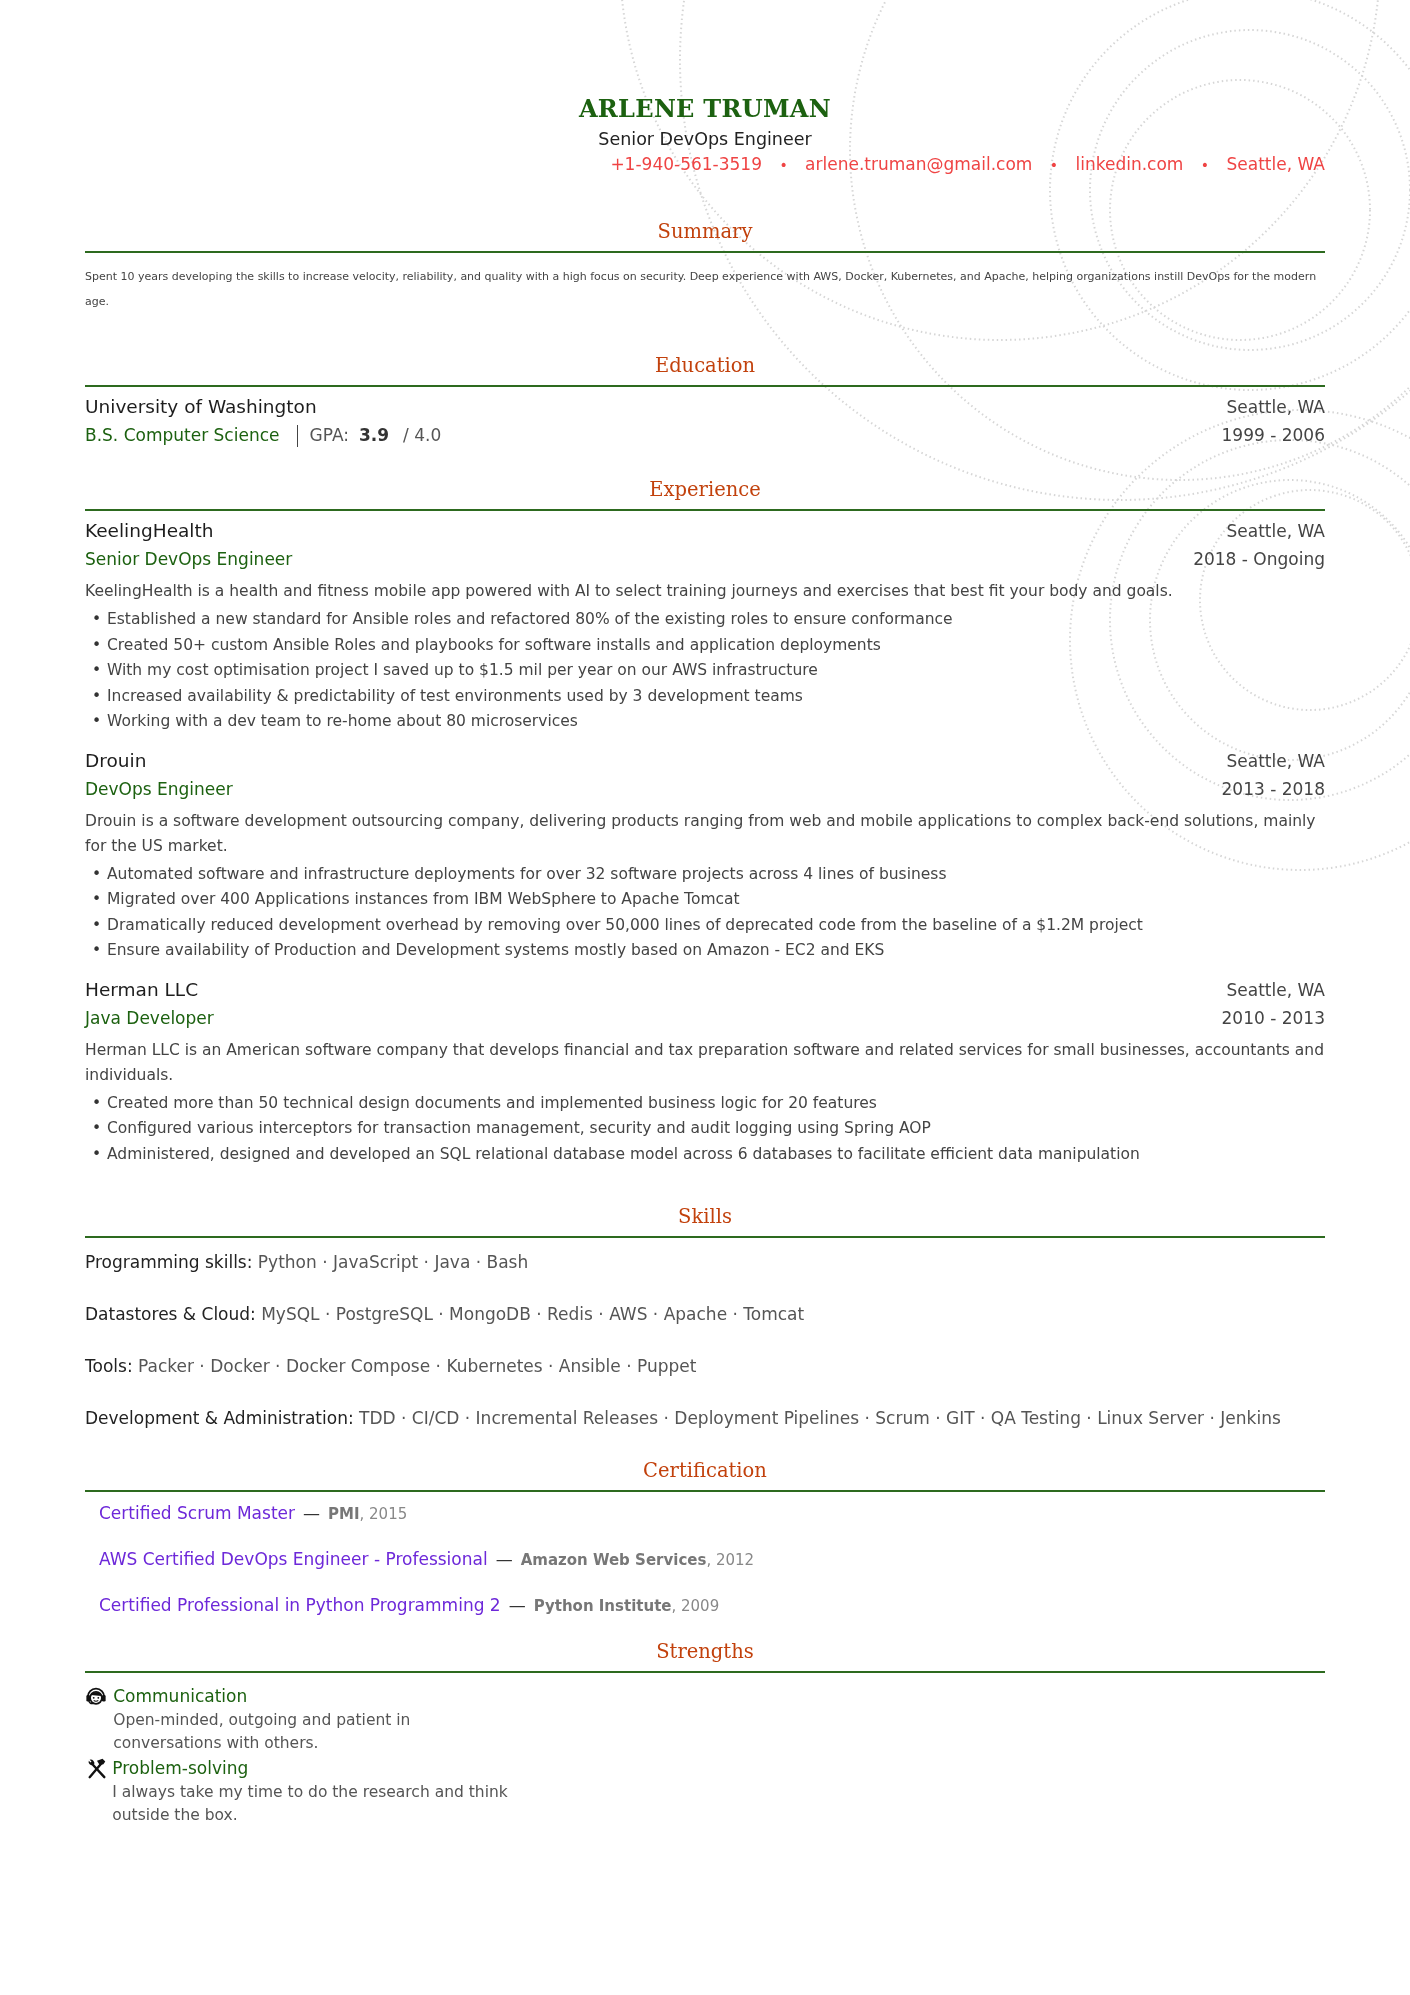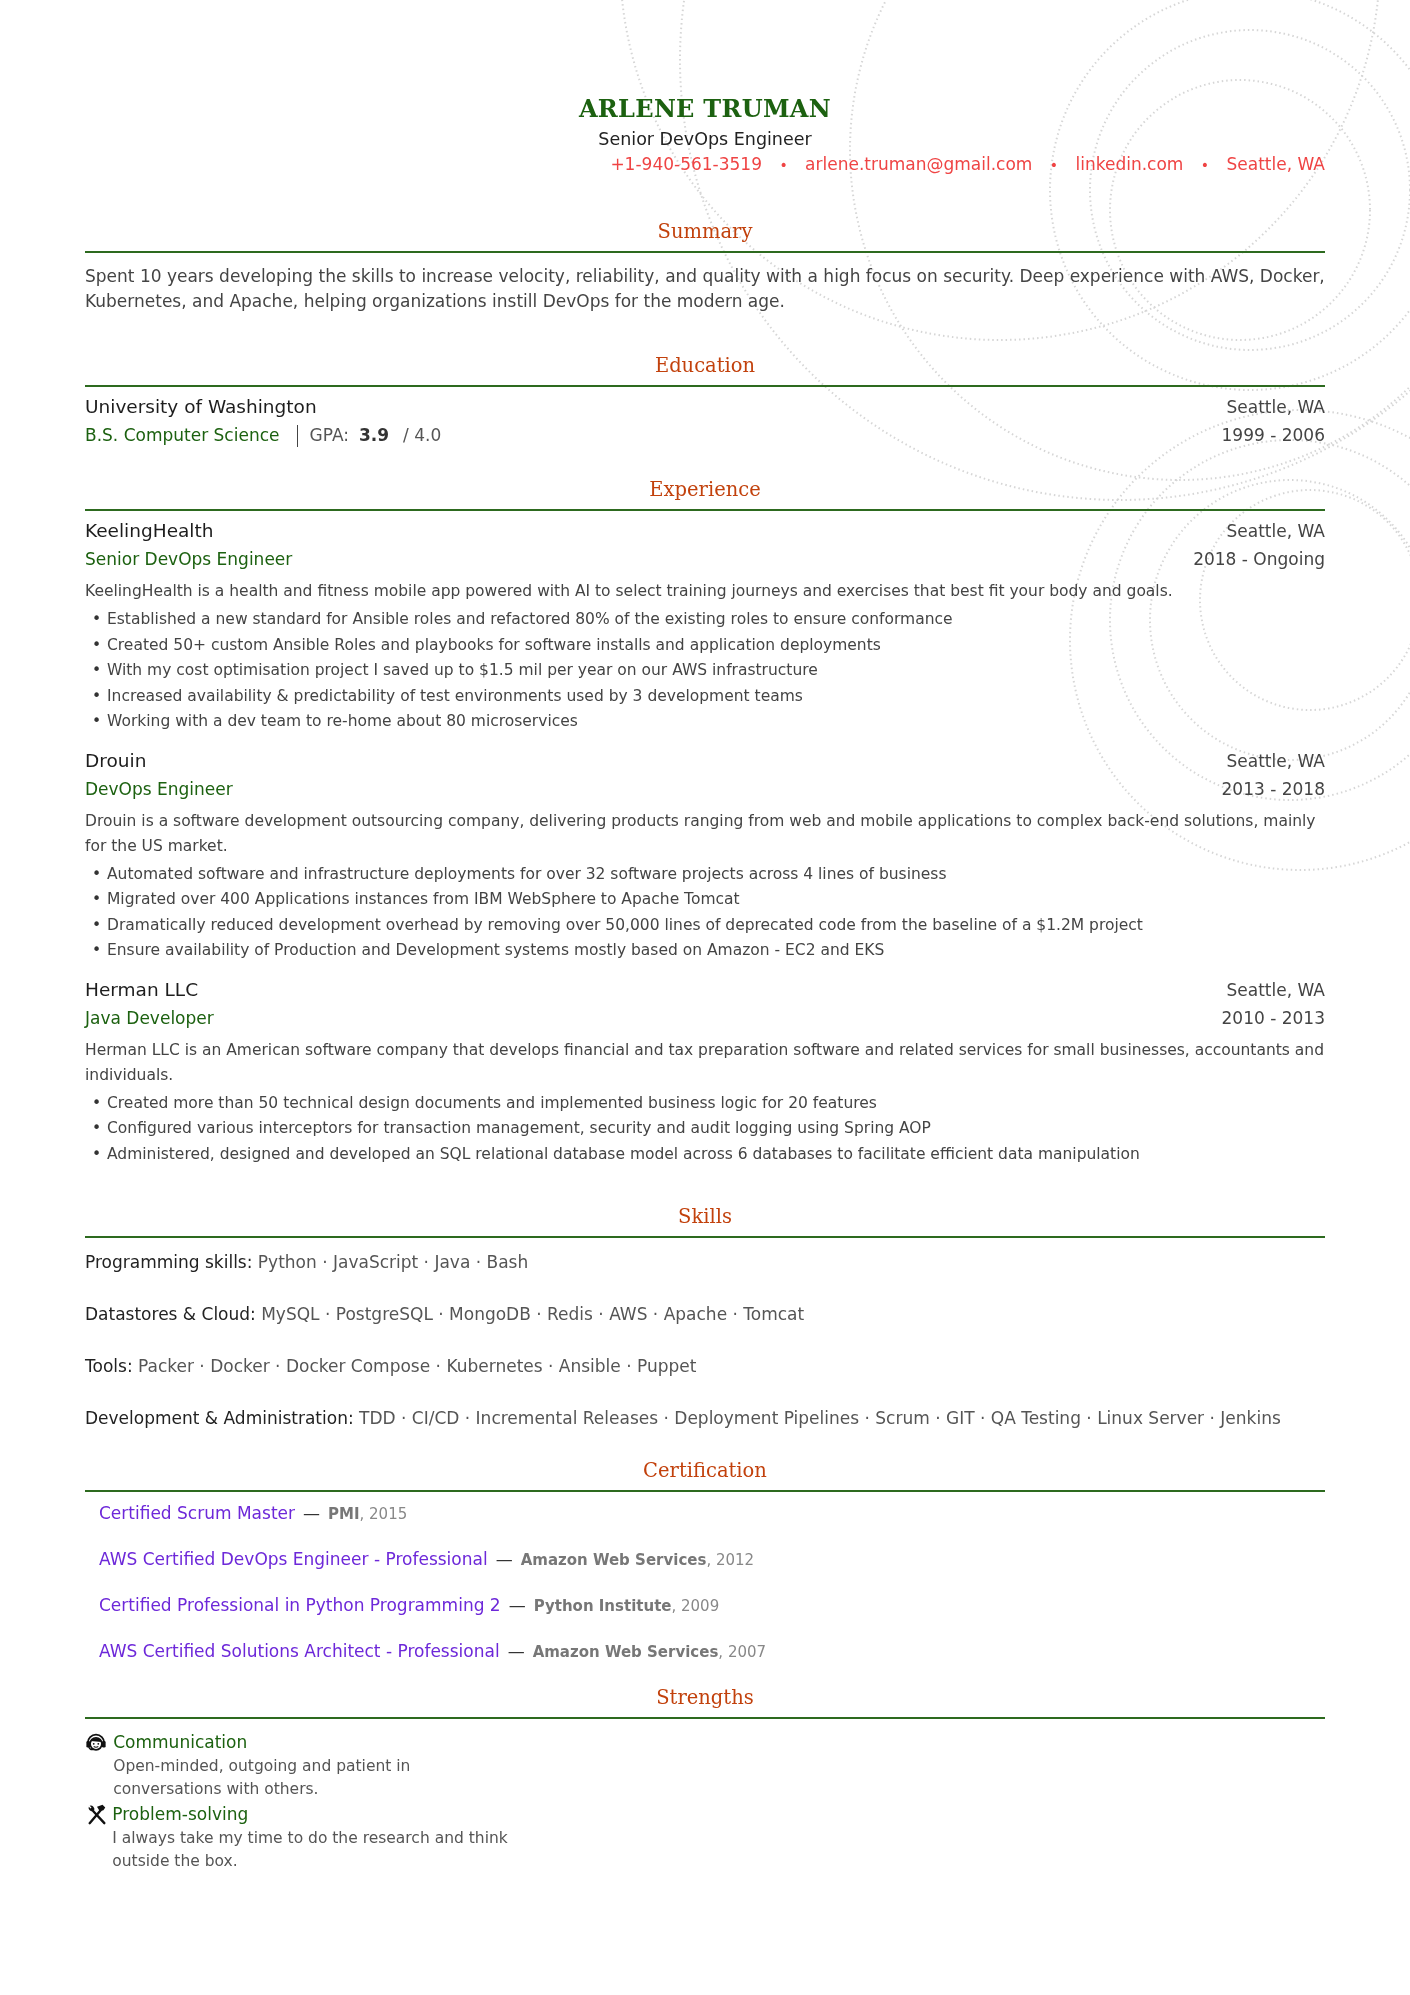--- a/index.html
+++ b/index.html
@@ -12,21 +12,21 @@
 
   .header { text-align: center; padding-top: 76px; }
   .name { font-family: "DejaVu Serif", serif; font-weight: bold; font-size: 24px; color: #1c6110; letter-spacing: 0.3px; line-height: 34px; }
   .title { font-size: 17.5px; color: #222; line-height: 26px; margin-top: 0px; }
   .contact { font-size: 17px; color: #ef4444; line-height: 24px; text-align: right; }
   .contact .sep { display: inline-block; margin: 0 12px; font-size: 14px; }
 
   .section-title { font-family: "DejaVu Serif", serif; font-size: 19.5px; color: #c2410c; text-align: center; line-height: 28px; }
   .section-rule { height: 2px; background: #2d6a1f; margin-top: 5px; }
 
-  .summary-text { font-size: 17px; line-height: 25px; color: #444; margin-top: 11px; }
+  .summary-text { font-size: 11px; line-height: 25px; color: #444; margin-top: 11px; }
 
   .row { display: flex; justify-content: space-between; align-items: center; }
   .org { font-size: 18.5px; color: #1d1d1d; line-height: 28px; }
   .right { font-size: 17px; color: #444; line-height: 28px; text-align: right; }
   .role { font-size: 17px; color: #1c6110; line-height: 28px; }
   .gpa-wrap { font-size: 17px; color: #555; }
   .gpa-wrap .bar { display: inline-block; width: 1px; height: 22px; background: #444; vertical-align: middle; margin: 0 12px; }
   .gpa-wrap b { color: #333; margin: 0 14px 0 10px; }
 
   .desc { font-size: 15.5px; line-height: 25px; color: #444; margin-top: 6px; }
@@ -198,23 +198,20 @@
     <div style="margin-top:8px;">
       <div class="cert-row">
         <span class="cert-name">Certified Scrum Master</span><span class="cert-dash">—</span><span class="cert-org">PMI</span><span class="cert-year">, 2015</span>
       </div>
       <div class="cert-row">
         <span class="cert-name">AWS Certified DevOps Engineer - Professional</span><span class="cert-dash">—</span><span class="cert-org">Amazon Web Services</span><span class="cert-year">, 2012</span>
       </div>
       <div class="cert-row">
         <span class="cert-name">Certified Professional in Python Programming 2</span><span class="cert-dash">—</span><span class="cert-org">Python Institute</span><span class="cert-year">, 2009</span>
       </div>
-      <div class="cert-row">
-        <span class="cert-name">AWS Certified Solutions Architect - Professional</span><span class="cert-dash">—</span><span class="cert-org">Amazon Web Services</span><span class="cert-year">, 2007</span>
-      </div>
     </div>
   </div>
 
   <div style="margin-top:14px;">
     <div class="section-title">Strengths</div>
     <div class="section-rule"></div>
     <div class="strengths">
       <div class="strength">
         <div class="strength-icon">
           <svg width="22" height="22" viewBox="0 0 24 24">

